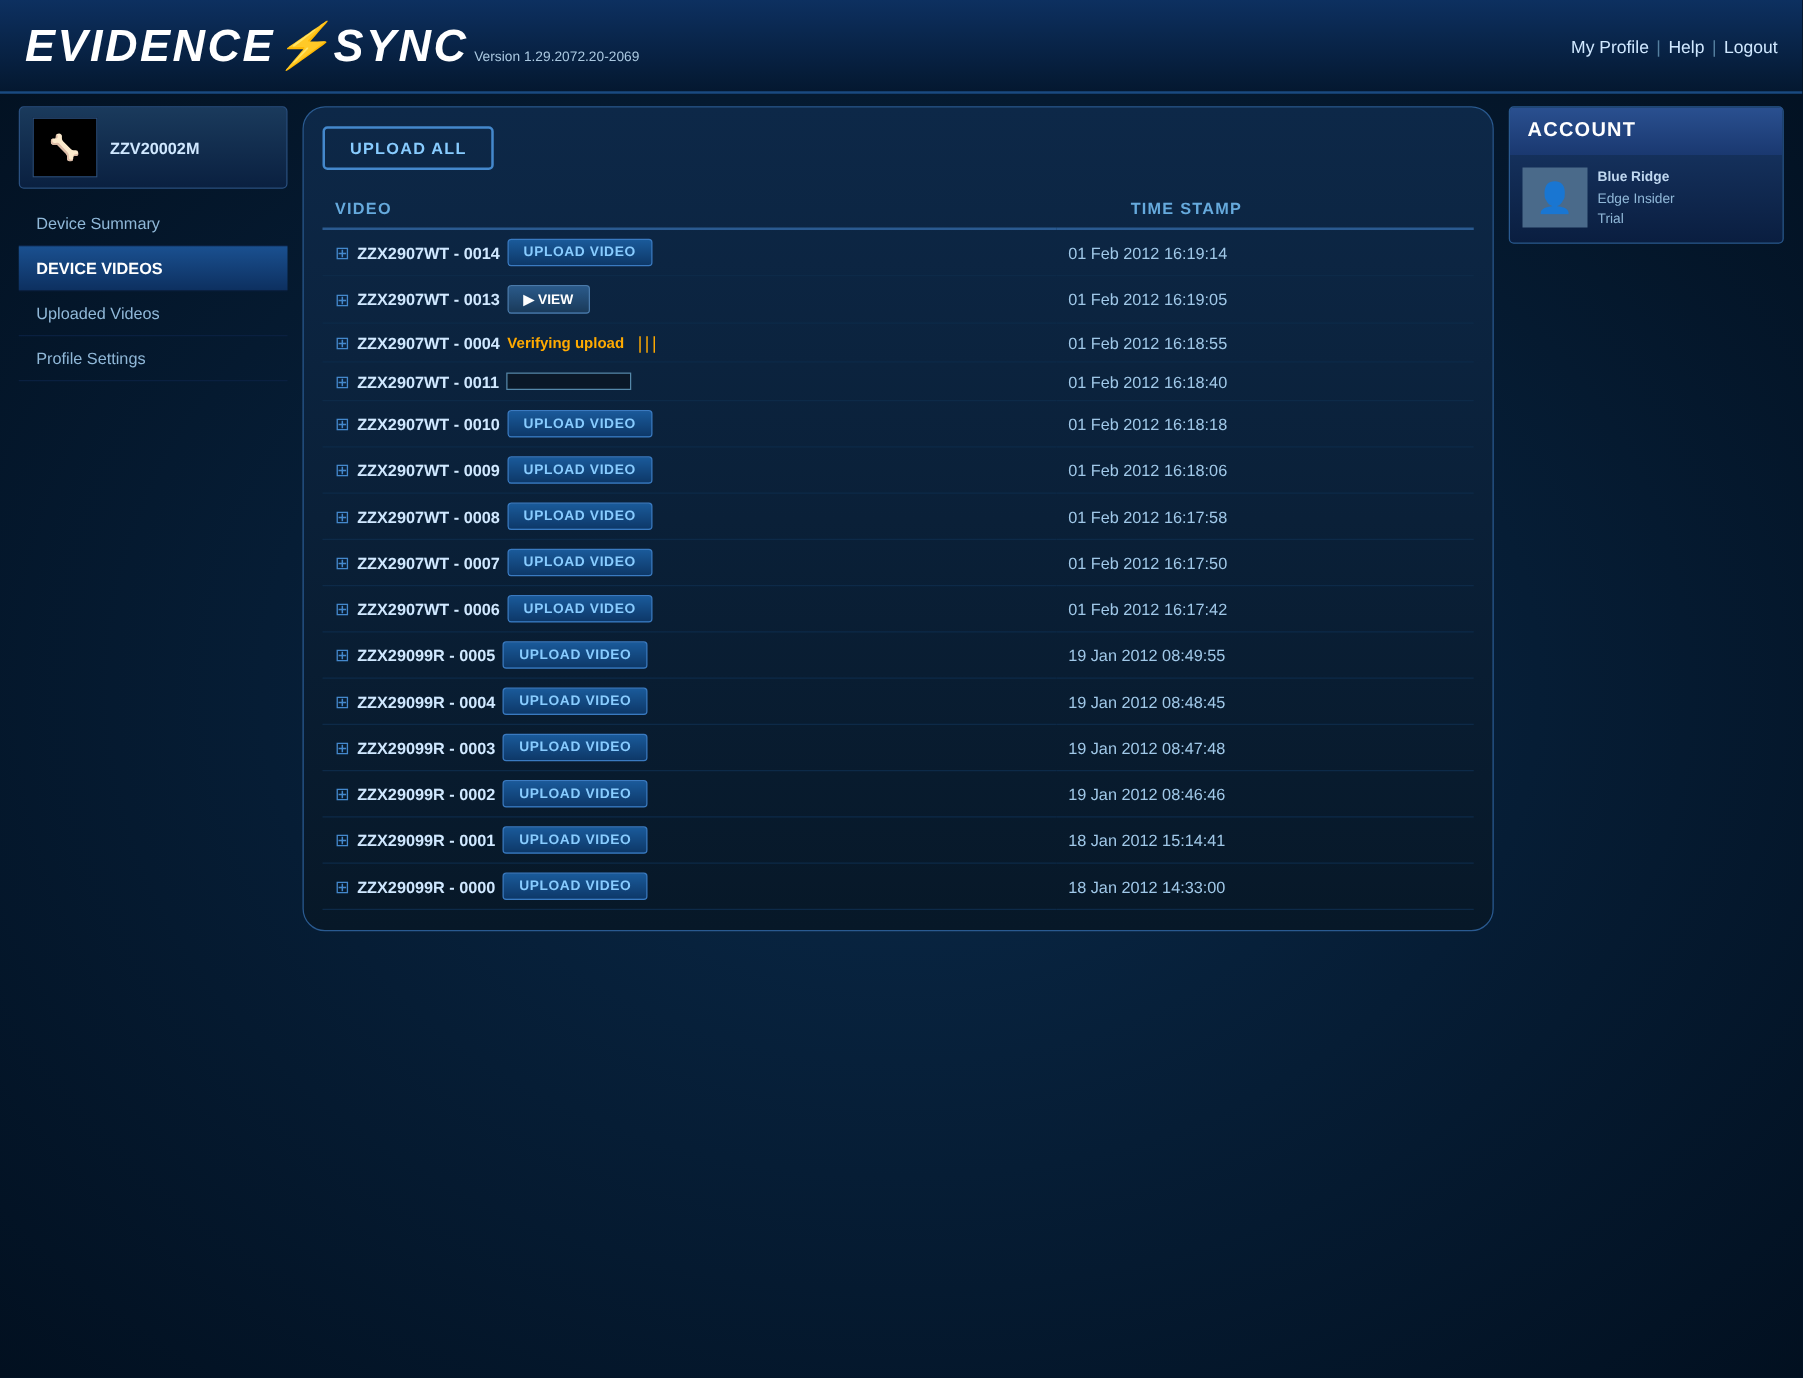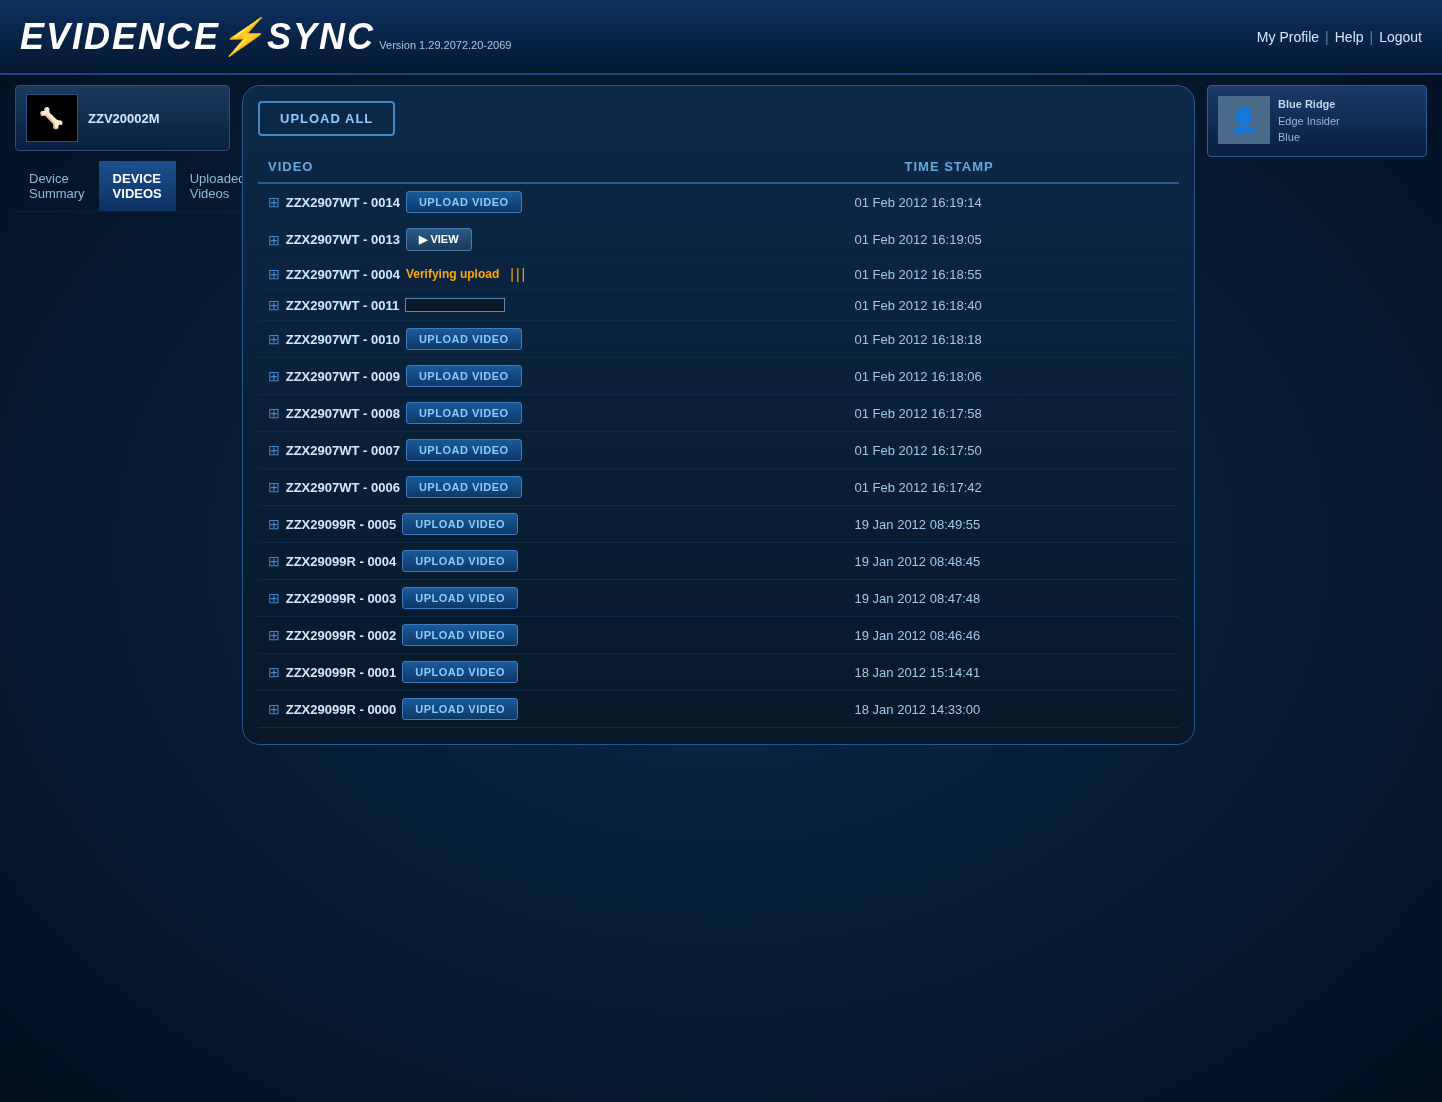--- a/index.html
+++ b/index.html
@@ -96,21 +96,21 @@
       color: #4488cc;
       font-size: 20px;
     }
     .device-name {
       font-size: 13px;
       font-weight: bold;
       color: #d0e8ff;
     }
     .sidebar-nav {
       display: flex;
-      flex-direction: row;
+      flex-direction: column;
     }
     .sidebar-item {
       padding: 10px 14px;
       font-size: 13px;
       color: #90b8d8;
       cursor: pointer;
       border-bottom: 1px solid #0a2040;
     }
     .sidebar-item.active {
       background: linear-gradient(180deg, #1a5090 0%, #0d3060 100%);
@@ -473,24 +473,25 @@
               </td>
               <td class="timestamp-col-cell">18 Jan 2012 14:33:00</td>
             </tr>
           </tbody>
       </table>
     </div>
   </div>
 
   <div class="right-panel">
     <div class="account-panel">
+      <div class="account-header">ACCOUNT</div>
       <div class="account-body">
         <div class="account-avatar">👤</div>
         <div class="account-info">
           <div class="name">Blue Ridge</div>
           <div>Edge Insider</div>
-          <div>Blue</div>
+          <div>Trial</div>
         </div>
       </div>
     </div>
   </div>
 
 </div>
 
 </body></html>

